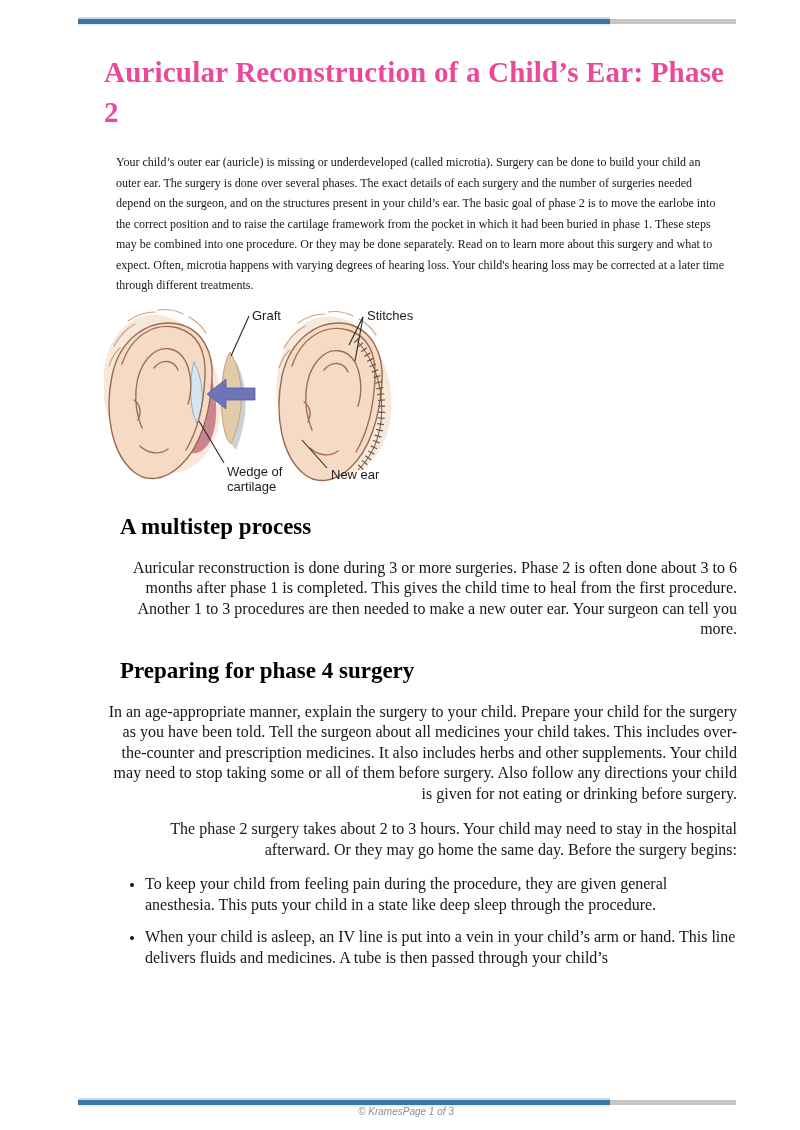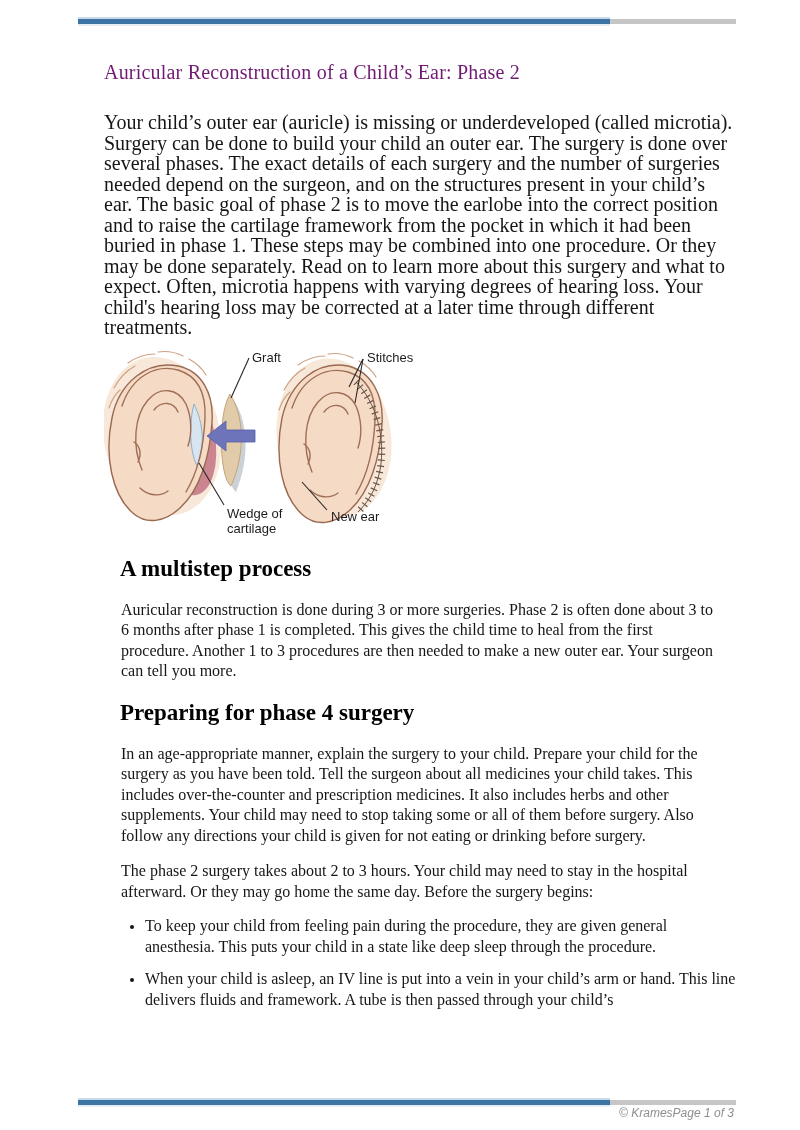--- a/index.html
+++ b/index.html
@@ -11,43 +11,43 @@
   
   .rule { position:absolute; left:78px; width:658px; height:5px; display:flex; }
   .rule .seg-blue { width:532px; background:#3c74a4; box-shadow:0 -2px 0 rgba(160,193,219,.6), 0 2px 0 rgba(180,205,225,.35); }
   .rule .seg-gray { flex:1; background:#c6c6c6; }
   .rule-top { top:19px; }
   .rule-bottom { top:1100px; }
 
   .content { position:absolute; left:104px; top:0; width:633px; }
 
   h1.doc-title {
-    margin:52px 0 0; font-size:20px; line-height:40px; font-weight:400;
-    color:#701a75; letter-spacing:.2px;
+    margin:52px 0 0; font-size:29px; line-height:40px; font-weight:700;
+    color:#ec4899; letter-spacing:.2px;
   }
-  .para { margin:20px 0 0; font-size:20px; line-height:20.5px; }
+  .para { margin:20px 12px 0; font-size:12px; line-height:20.5px; }
 
   figure.ear-figure { margin:8px 0 12px; padding:0; width:322px; height:192px; }
 
   h2.sec-heading { margin:16px; font-size:23px; line-height:30px; font-weight:700; color:#000; }
   .h2-first  { margin-top:30px; }
   .h2-mid    { margin-top:16px; }
   .h2-last   { margin-top:14px; }
-  .sec-para  { margin:15px 17px 0; font-size:16px; line-height:20.5px; }
+  .sec-para  { margin:15px 0 0; font-size:16px; line-height:20.5px;text-align:right; }
 
   ul.bullets { margin:14px 0 0; padding:0 0 0 41px; list-style:disc outside; }
   ul.bullets li { font-size:16px; line-height:20.5px; }
   ul.bullets li + li { margin-top:12px; }
   ul.bullets li::marker { font-size:13px; }
 
   .footer-row {
     position:absolute; left:78px; top:1106px; width:656px;
-    display:flex; justify-content:flex-end;
+    display:flex; justify-content:center;
     font-family:"Liberation Sans", sans-serif; font-style:italic;
-    font-size:12px; color:#8e8e8e;
+    font-size:10px; color:#8e8e8e;
   }
 
   .fig-label { font-family:"Liberation Sans", sans-serif; font-size:13px; fill:#1c1c1c; }
 </style>
 </head>
 <body>
 
 <div class="page">
 
   <div class="rule rule-top">
@@ -145,21 +145,21 @@
 
     <section>
       <h2 class="sec-heading h2-mid">Preparing for phase 4 surgery</h2>
       <p class="sec-para">In an age-appropriate manner, explain the surgery to your child. Prepare your child for the surgery as you have been told. Tell the surgeon about all medicines your child takes. This includes over-the-counter and prescription medicines. It also includes herbs and other supplements. Your child may need to stop taking some or all of them before surgery. Also follow any directions your child is given for not eating or drinking before surgery.</p>
     </section>
 
     <section>
       <p class="sec-para">The phase 2 surgery takes about 2 to 3 hours. Your child may need to stay in the hospital afterward. Or they may go home the same day. Before the surgery begins:</p>
       <ul class="bullets">
         <li>To keep your child from feeling pain during the procedure, they are given general anesthesia. This puts your child in a state like deep sleep through the procedure.</li>
-        <li>When your child is asleep, an IV line is put into a vein in your child’s arm or hand. This line delivers fluids and framework. A tube is then passed through your child’s</li>
+        <li>When your child is asleep, an IV line is put into a vein in your child’s arm or hand. This line delivers fluids and medicines. A tube is then passed through your child’s</li>
       </ul>
     </section>
 
   </div>
 
   <div class="rule rule-bottom">
     <div class="seg-blue"></div>
     <div class="seg-gray"></div>
   </div>
 

